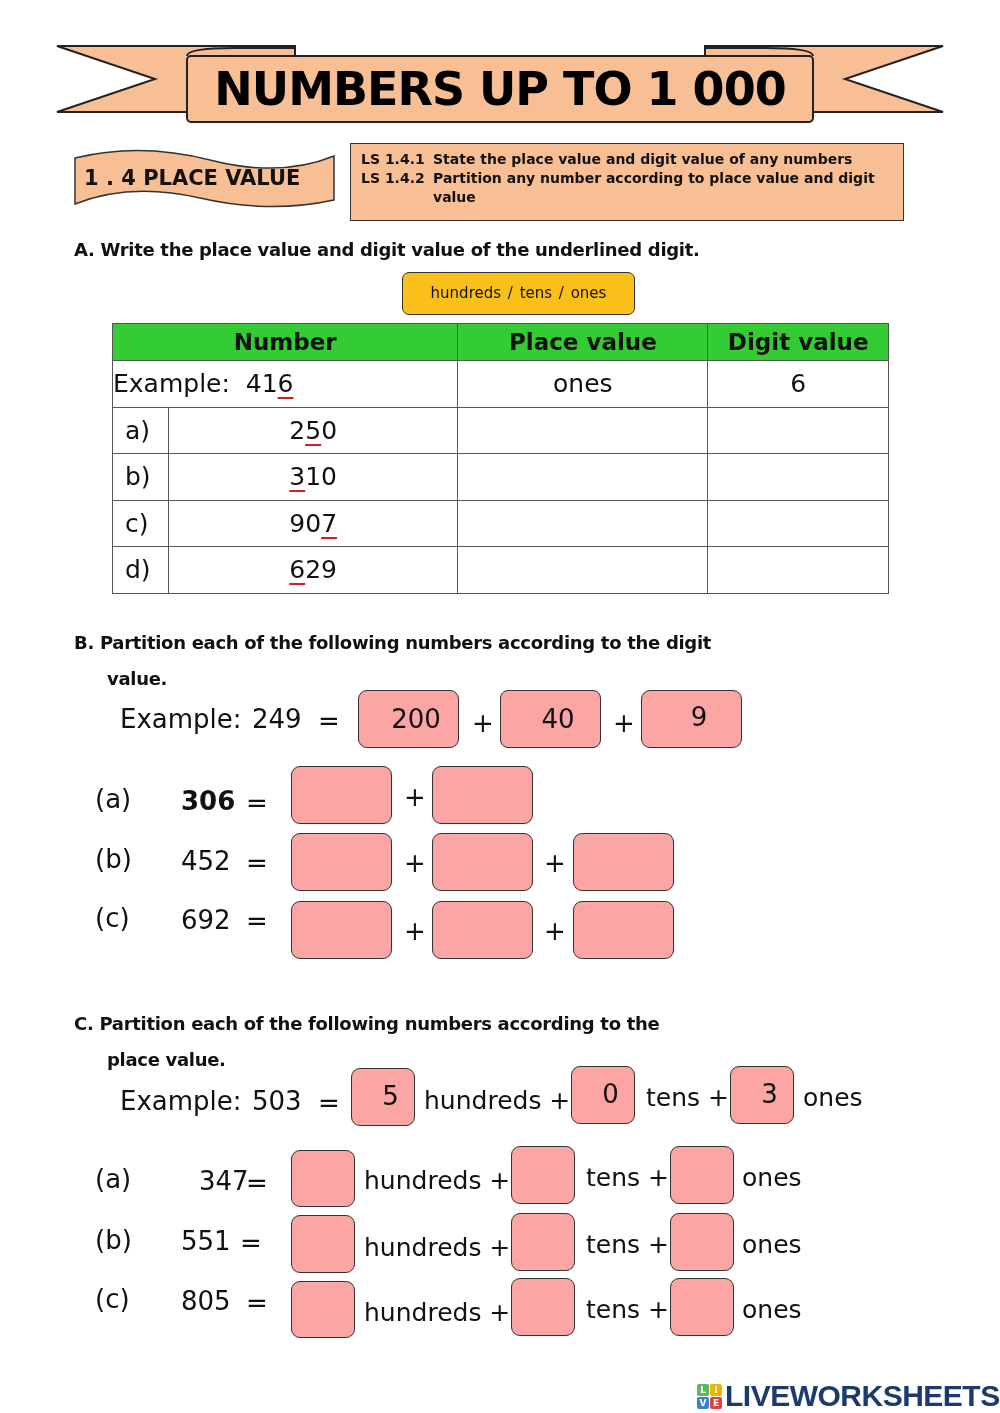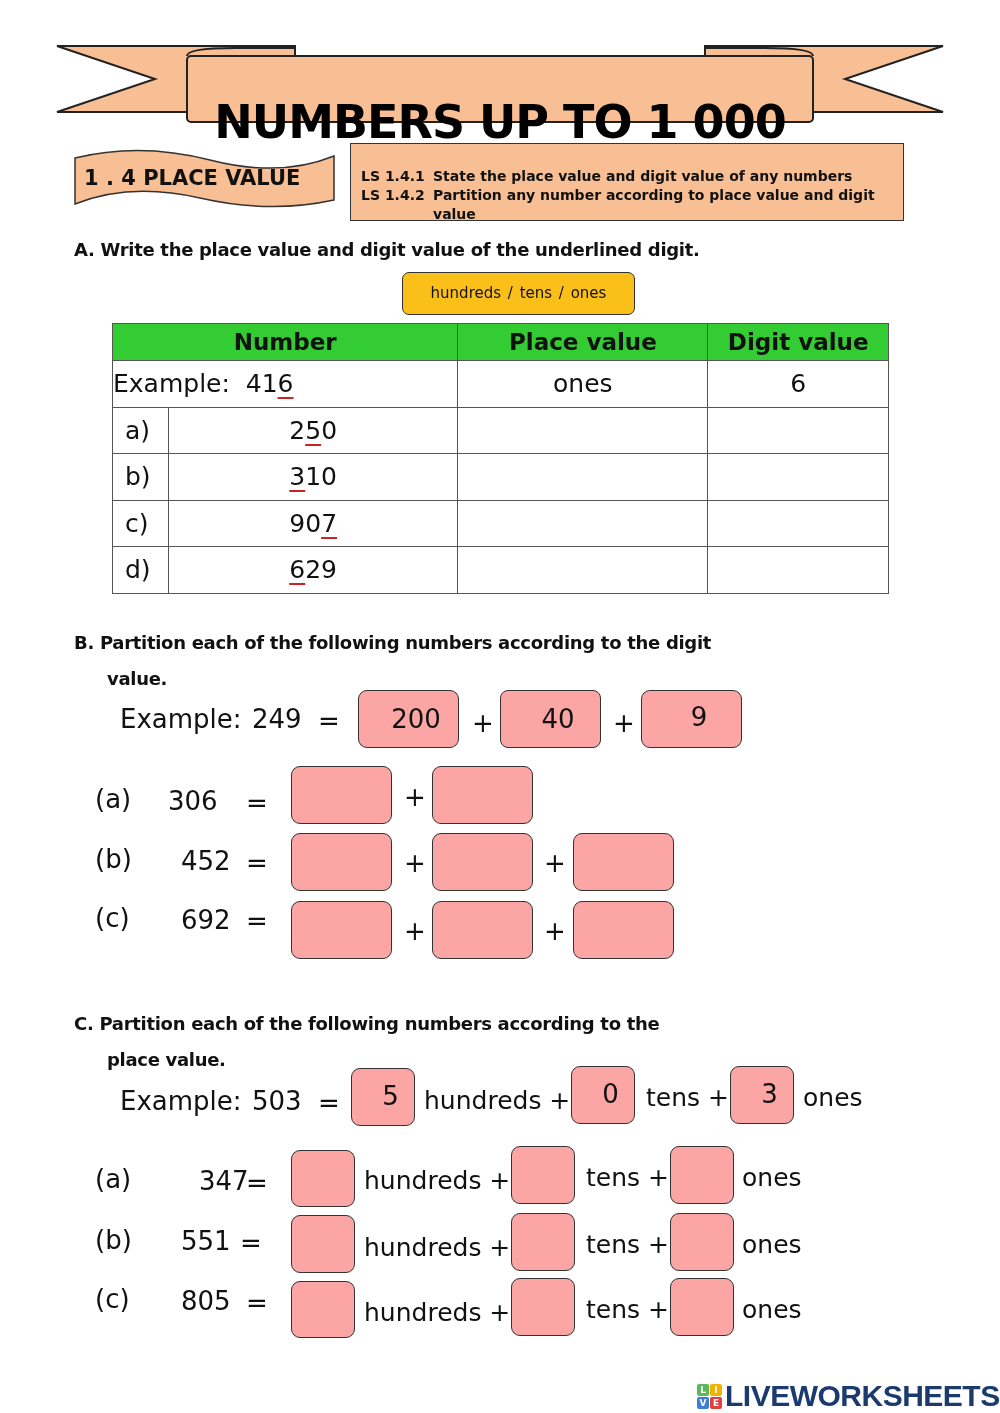--- a/index.html
+++ b/index.html
@@ -4,35 +4,35 @@
 <style>
   * { box-sizing: border-box; margin: 0; padding: 0; }
   html, body { width: 1000px; height: 1413px; background: #ffffff; overflow: hidden; }
   body { position: relative; font-family: "DejaVu Sans", sans-serif; color: #111; }
 
   
   #banner-svg { position: absolute; left: 55px; top: 42px; }
   .banner-title {
     position: absolute; left: 190px; top: 58px; width: 620px; height: 62px;
     font-family: "DejaVu Sans", sans-serif; font-weight: bold; font-size: 46px;
-    letter-spacing: -1px; text-align: center; line-height: 62px; color: #000; margin-top: 33px;
+    letter-spacing: -1px; text-align: center; line-height: 62px; color: #000;
   }
 
   
   #ribbon-svg { position: absolute; left: 70px; top: 148px; }
   .ribbon-label {
     position: absolute; left: 84px; top: 160px; width: 240px; height: 36px;
     font-weight: bold; font-size: 21px; line-height: 36px; color: #111;
     font-family: "DejaVu Sans", sans-serif;
   }
 
   .objectives {
     position: absolute; left: 350px; top: 143px; width: 554px; height: 78px;
     background: #f8bf95; border: 1.5px solid #333;
-    padding: 23px 10px; font-weight: bold; font-size: 14px; line-height: 19px;
+    padding: 6px 10px; font-weight: bold; font-size: 14px; line-height: 19px;
   }
   .obj-row { display: flex; }
   .obj-code { width: 72px; flex: 0 0 72px; }
   .obj-text { flex: 1; }
 
   .heading {
     position: absolute; font-weight: bold; font-size: 18px; line-height: 36px;
     font-family: "DejaVu Sans", sans-serif; letter-spacing: -0.3px;
   }
 
@@ -150,21 +150,21 @@
 <div class="row-label" style="left:120px; top:704px;">Example:</div>
 <div class="row-label" style="left:252px; top:704px;">249</div>
 <div class="sym" style="left:318px; top:706px;">=</div>
 <div class="ebox" style="left:358px; top:690px; width:101px; height:58px; line-height:56px;">200</div>
 <div class="sym" style="left:472px; top:708px;">+</div>
 <div class="ebox" style="left:500px; top:690px; width:101px; height:58px; line-height:56px;border-radius:8px;">40</div>
 <div class="sym" style="left:613px; top:708px;">+</div>
 <div class="ebox" style="left:641px; top:690px; width:101px; height:58px; line-height:52px;">9</div>
 
 <div class="row-label" style="left:95px; top:784px;">(a)</div>
-<div class="row-label" style="left:168px; top:786px;">306</div>
+<div class="row-label" style="left:181px; top:786px;font-weight:bold;">306</div>
 <div class="sym" style="left:246px; top:788px;">=</div>
 <div class="ebox" style="left:291px; top:766px; width:101px; height:58px;"></div>
 <div class="sym" style="left:404px; top:782px;">+</div>
 <div class="ebox" style="left:432px; top:766px; width:101px; height:58px;"></div>
 
 <div class="row-label" style="left:95px; top:844px;">(b)</div>
 <div class="row-label" style="left:181px; top:846px;">452</div>
 <div class="sym" style="left:246px; top:848px;">=</div>
 <div class="ebox" style="left:291px; top:833px; width:101px; height:58px;"></div>
 <div class="sym" style="left:404px; top:848px;">+</div>

